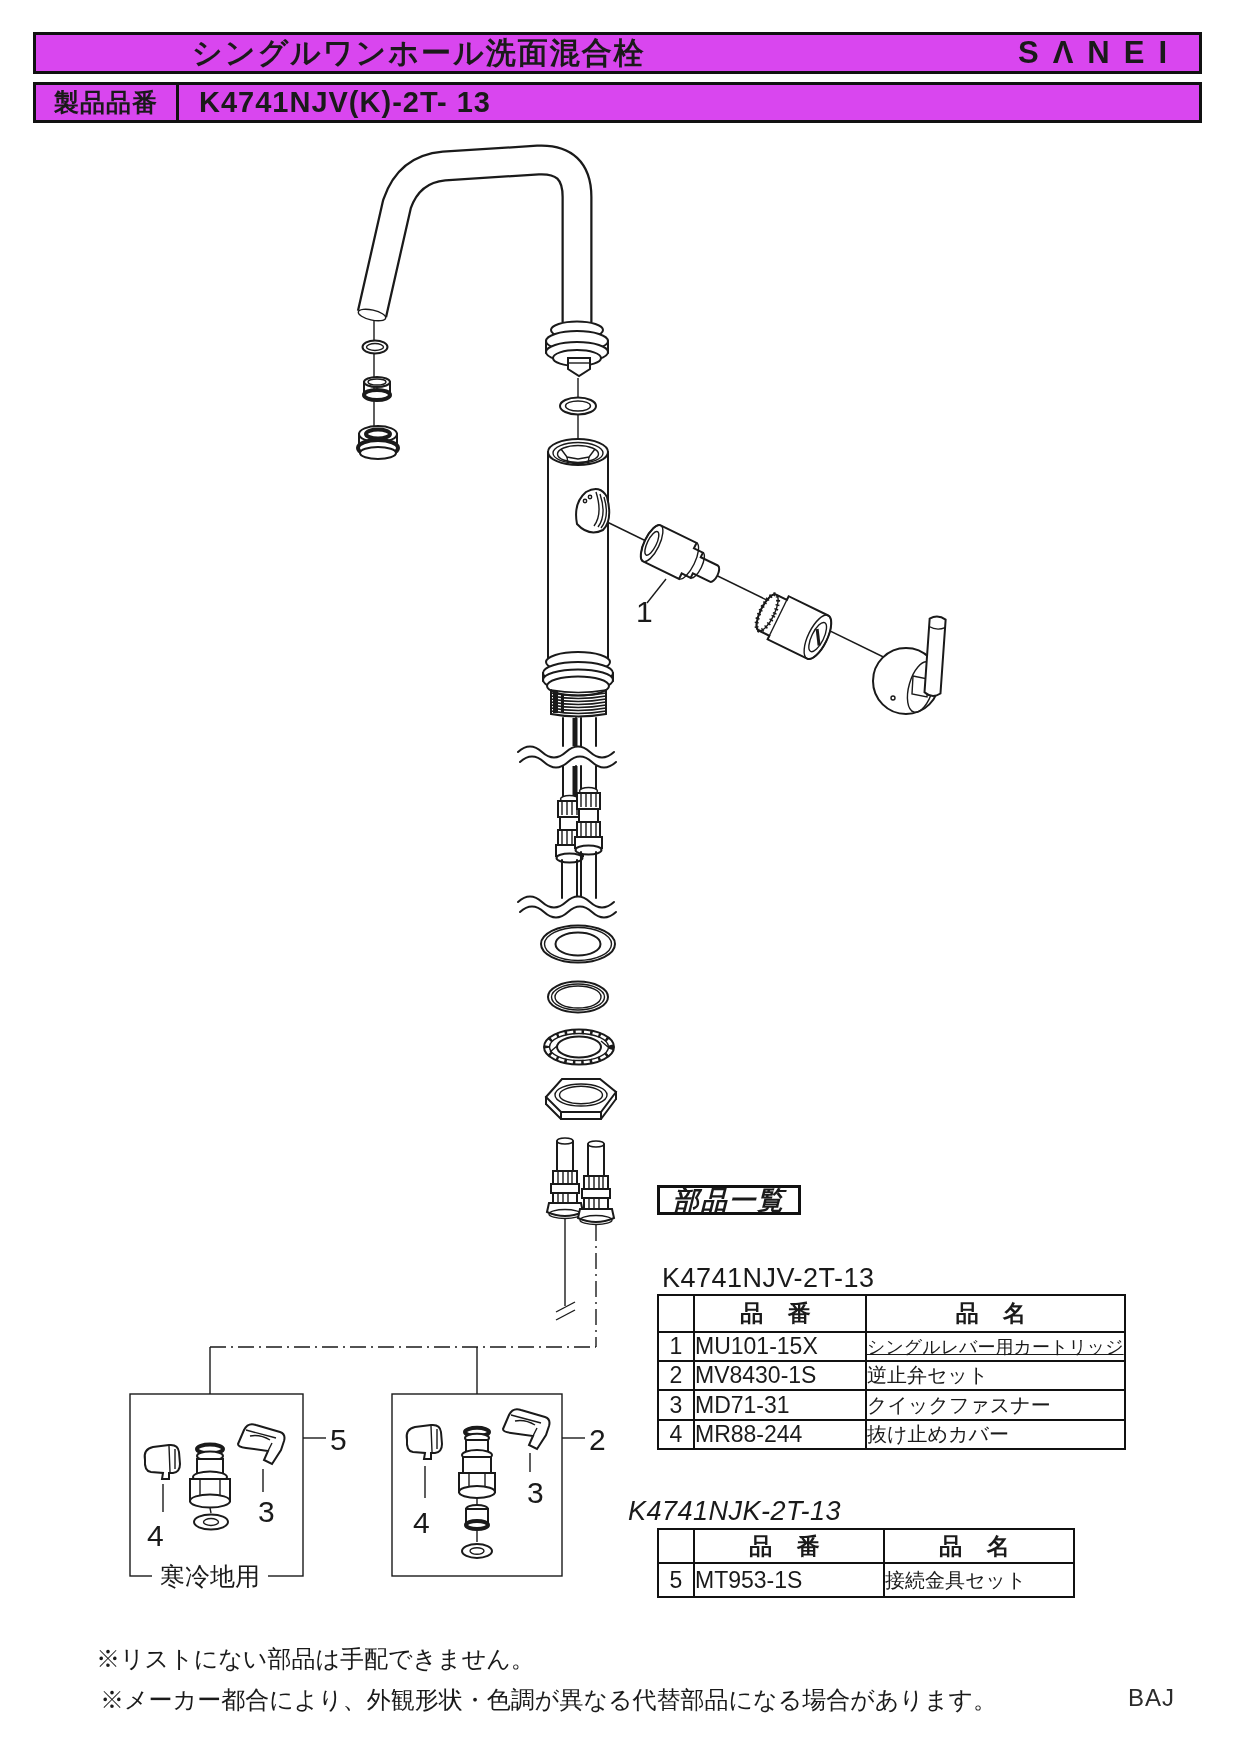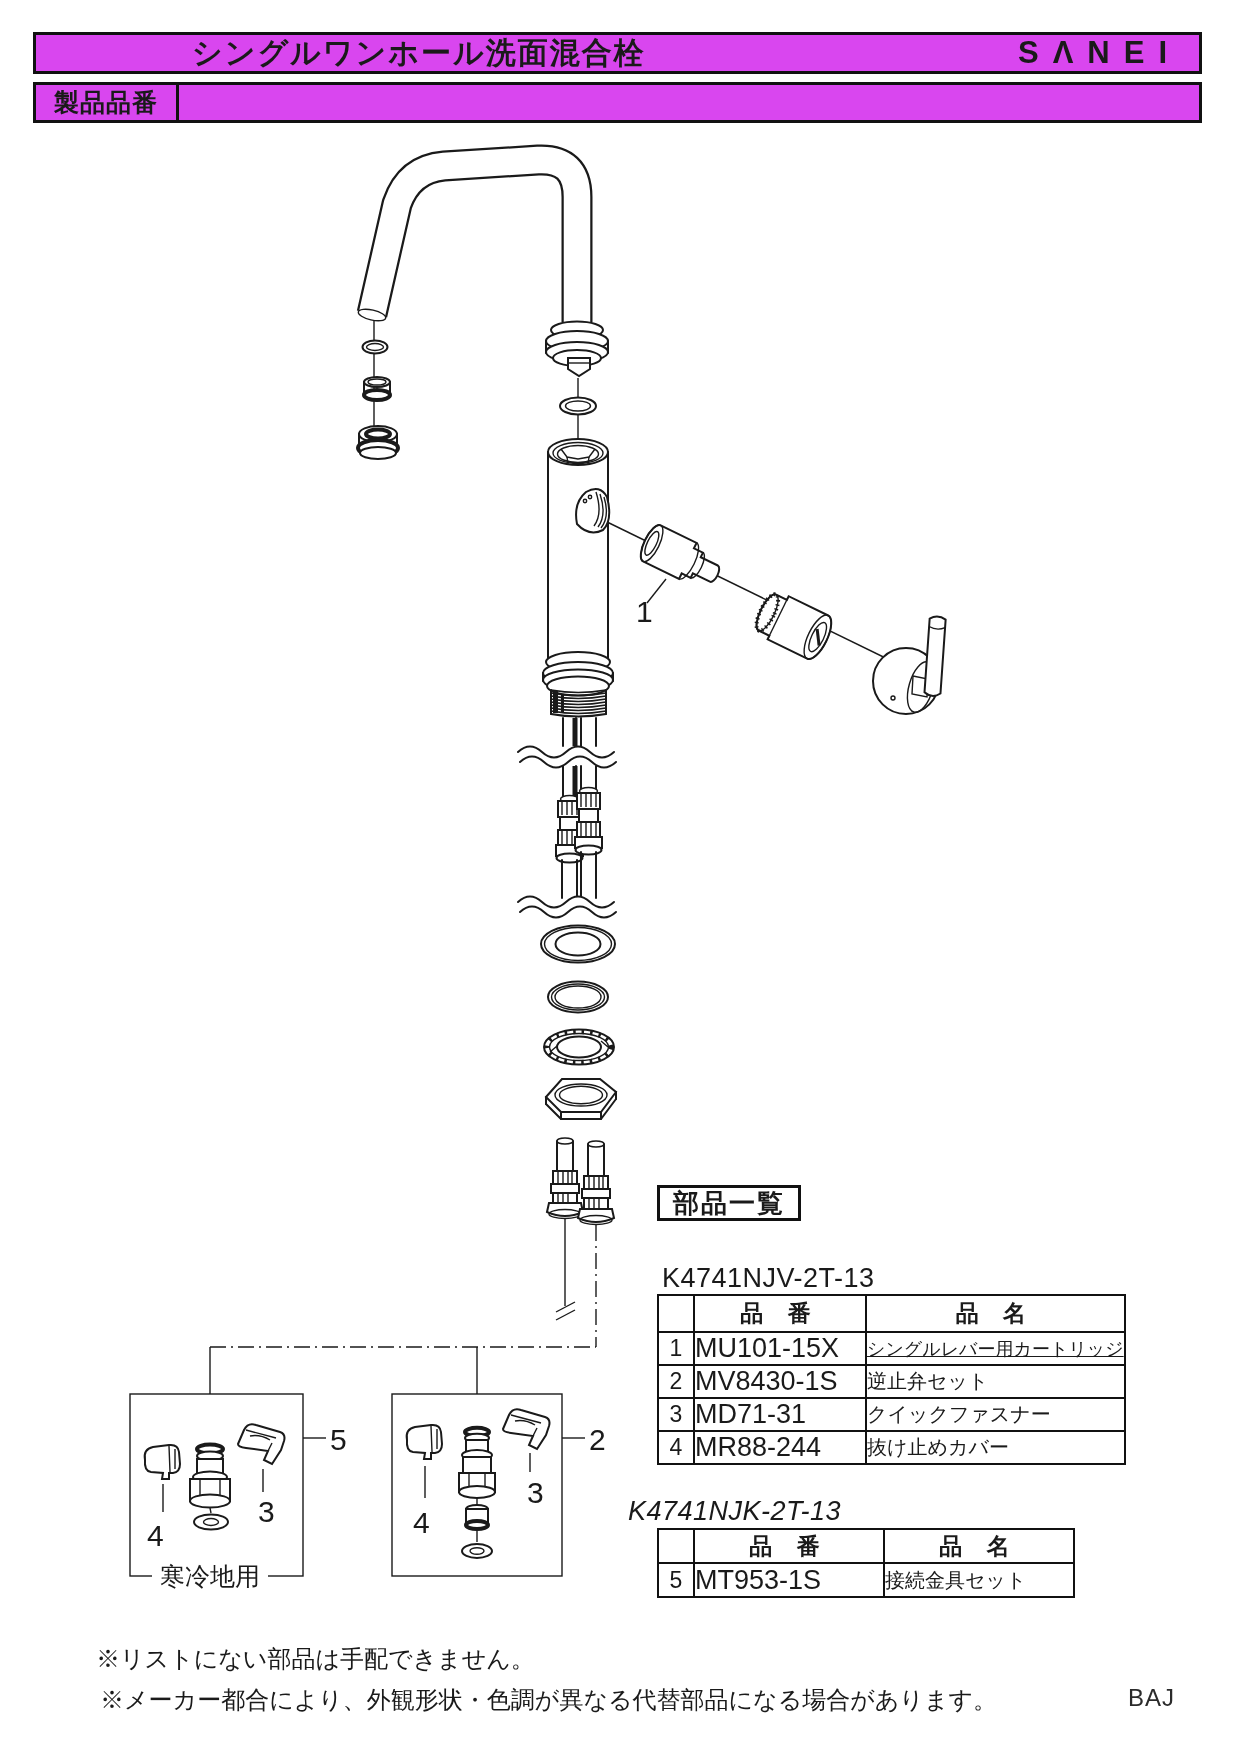--- a/index.html
+++ b/index.html
@@ -13,21 +13,21 @@
   .title-text{font-size:30px;font-weight:bold;letter-spacing:2px;margin-left:156px;white-space:nowrap;}
   .brand-text{margin-left:auto;margin-right:18px;font-size:31px;font-weight:bold;letter-spacing:14px;white-space:nowrap;}
   .plabel{width:140px;height:100%;border-right:3px solid #111;display:flex;align-items:center;justify-content:center;font-size:25px;font-weight:bold;letter-spacing:1px;}
   .pcode{font-size:29px;padding-left:20px;letter-spacing:1px;font-weight:bold;}
   
   .sec-box{position:absolute;box-sizing:border-box;border:3px solid #111;display:flex;align-items:center;justify-content:center;font-size:26px;font-weight:bold;letter-spacing:2px;background:#fff;}
   .model{position:absolute;font-size:27px;letter-spacing:0.5px;white-space:nowrap;margin-top:16px;}
   table.parts{position:absolute;border-collapse:collapse;background:#fff;table-layout:fixed;}
   table.parts td{border:2.5px solid #111;padding:0;vertical-align:middle;overflow:hidden;white-space:nowrap;}
   td.cno{text-align:center;font-size:23px;}
-  td.cpn{font-size:27px;padding-left:8px;}
+  td.cpn{font-size:23px;padding-left:8px;}
   td.cnm{font-size:20px;padding-left:6px;}
   td.hd{text-align:center;font-size:23px;letter-spacing:9px;font-weight:bold;margin-top:40px;}
   tr.r-small td.cnm{font-size:18px;text-decoration:underline;}
   
   .note{position:absolute;font-size:24px;white-space:nowrap;}
   .doccode{position:absolute;font-size:24px;color:#2b2b2b;letter-spacing:1px;}
   
   .ln{fill:none;stroke:#1a1a1a;stroke-width:2;stroke-linecap:round;}
   .tn{fill:none;stroke:#1a1a1a;stroke-width:1.4;}
   .wf{fill:#ffffff;stroke:#1a1a1a;stroke-width:2;}
@@ -342,23 +342,24 @@
     <text class="cal" x="527" y="1503">3</text>
   </g>
 </svg>
 
 <div class="hbox" style="left:33px;top:32px;width:1169px;height:42px;">
   <div class="title-text">シングルワンホール洗面混合栓</div>
   <div class="brand-text">SΛNEI</div>
 </div>
 <div class="hbox" style="left:33px;top:82px;width:1169px;height:41px;">
   <div class="plabel">製品品番</div>
+  <div class="pcode">K4741NJV(K)-2T- 13</div>
 </div>
 
-<div class="sec-box" style="left:657px;top:1185px;width:144px;height:36px;">
+<div class="sec-box" style="left:657px;top:1185px;width:144px;height:30px;font-style:italic;">
   <span>部品一覧</span>
 </div>
 
 <div class="model" style="left:662px;top:1247px;">K4741NJV-2T-13</div>
 
 <table class="parts" style="left:657px;top:1294px;">
   <colgroup>
       <col style="width:36px">
       <col style="width:172px">
       <col style="width:210px">

